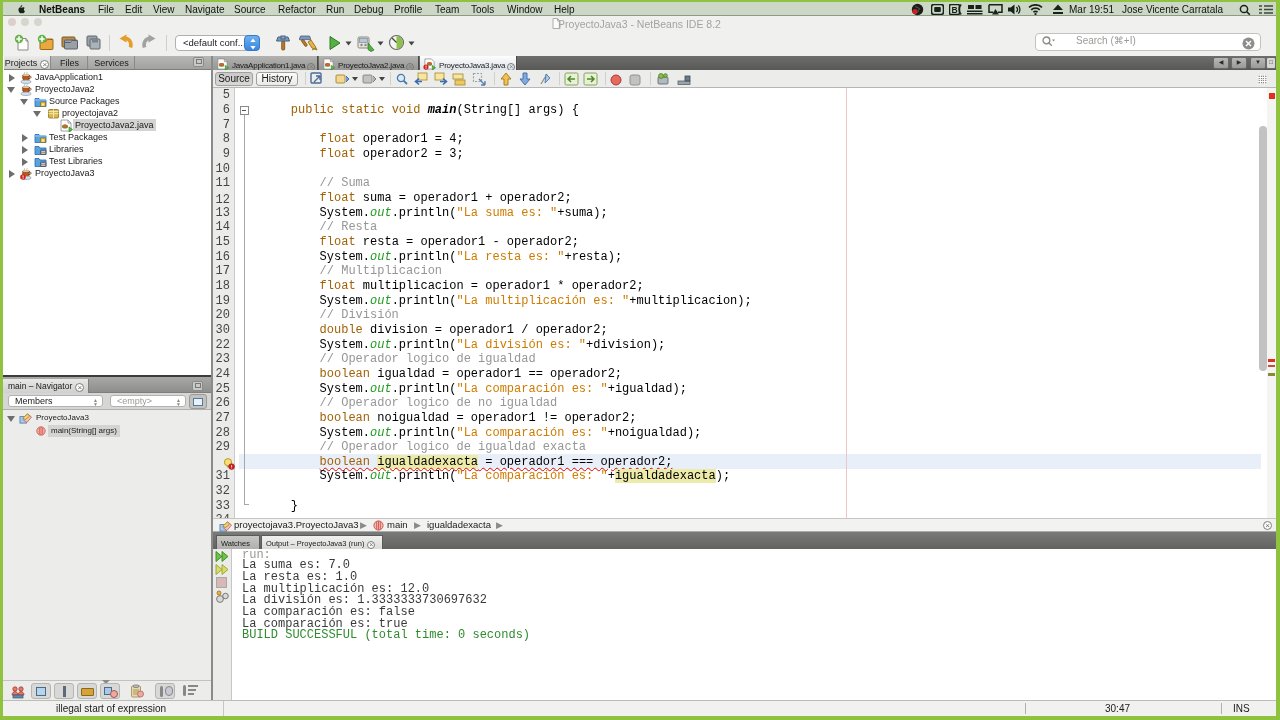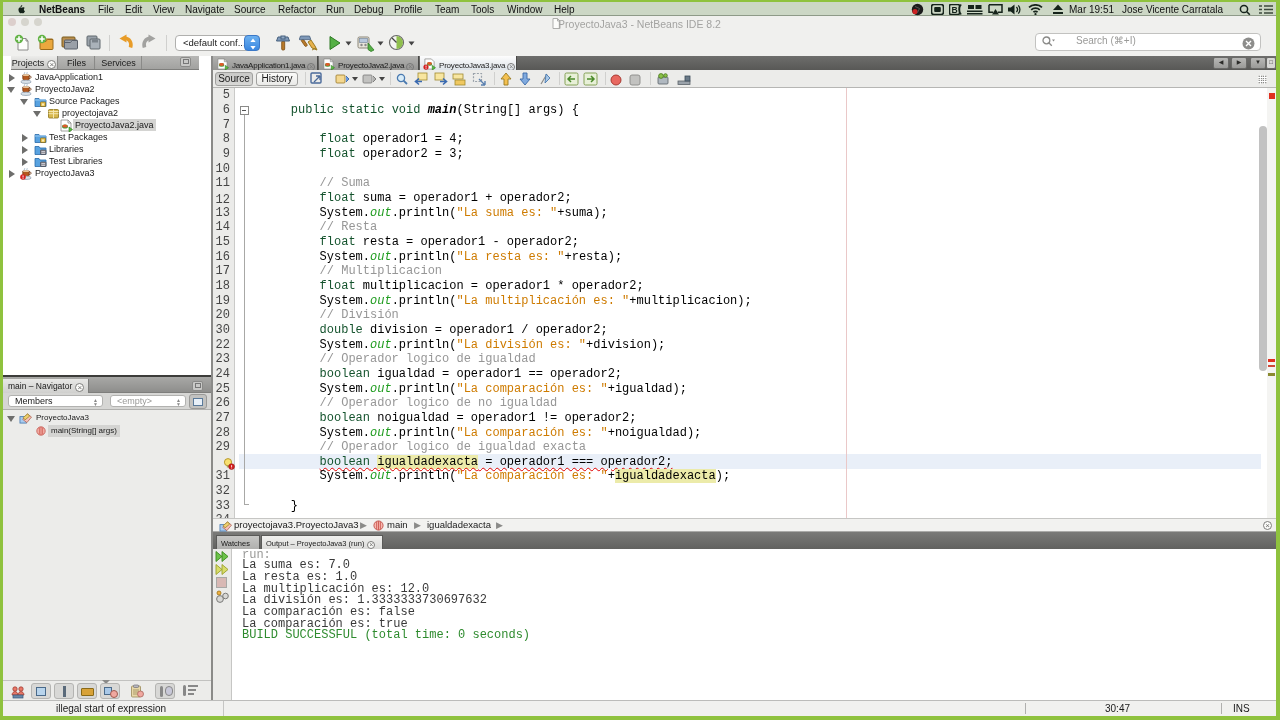--- a/index.html
+++ b/index.html
@@ -64,21 +64,21 @@
 
 #codearea { left:0; top:32px; width:1063px; height:430px; background:#fff; overflow:hidden; }
 #gutter { position:absolute; left:0; top:0; width:22px; height:430px; background:#ebebe9; border-right:1px solid #cacac8; }
 .lnum { position:absolute; right:4px; font-size:12px; color:#454545; font-family:"Liberation Mono",monospace; line-height:14.655px; }
 #foldline { position:absolute; left:31px; top:22px; width:1px; height:395px; background:#a8a8a6; }
 #foldbox { position:absolute; left:26.5px; top:18px; width:9px; height:9px; border:1px solid #8a8a88; background:#fff; }
 #foldbox:after { content:""; position:absolute; left:1.5px; top:3px; width:4px; height:1px; background:#555; }
 #foldend { position:absolute; left:31px; top:416px; width:5px; height:1px; background:#a8a8a6; }
 #gerricon { position:absolute; left:10px; top:367.5px; }
 .codeline { position:absolute; left:49px; font-size:12px; font-family:"Liberation Mono",monospace; line-height:14.655px; white-space:pre; color:#000; }
-.kw { color:#14532d; } .str { color:#ce7b00; } .cmt { color:#969696; } .fld { color:#1f9c1f; font-style:italic; }
+.kw { color:#a16207; } .str { color:#ce7b00; } .cmt { color:#969696; } .fld { color:#1f9c1f; font-style:italic; }
 .occ { background:#ecebA3; background:#ecebaa; }
 .err { text-decoration:underline wavy #e00000 1px; text-underline-offset:2px; }
 #curline { position:absolute; left:26px; top:366.4px; width:1022px; height:14.65px; background:#e9eff8; }
 #marginline { position:absolute; left:633px; top:0; width:1px; height:430px; background:#eac8c8; }
 #vscroll { position:absolute; right:9px; top:38px; width:8px; height:245px; background:#c2c2c2; border-radius:4px; }
 #estripe { position:absolute; right:0; top:0; width:9px; height:430px; background:#f4f4f2; }
 
 #bcrumb { left:0; top:462px; width:1063px; height:14px; background:#f2f2f0; border-top:1px solid #c6c6c4; border-bottom:1px solid #aaaaa8; font-size:9.5px; color:#1a1a1a; }
 .chev { color:#8a8a88; font-size:9px; }
 
@@ -311,21 +311,21 @@
     <div class="abs" id="searchbox"><svg width="13" height="11" viewBox="0 0 13 11" style="margin:2px 2px 0 6px">
           <circle cx="4.4" cy="4.4" r="3.4" fill="none" stroke="#8a8a88" stroke-width="1.3"></circle>
           <path d="M7 7l2.8 2.8" stroke="#8a8a88" stroke-width="1.3"></path>
           <path d="M10 3.6h3l-1.5 2z" fill="#8a8a88"></path>
         </svg><span>Search (⌘+I)</span><svg width="13" height="13" viewBox="0 0 13 13" style="position:absolute;right:5px;top:2.5px">
           <circle cx="6.5" cy="6.5" r="6" fill="#8d8d8b"></circle>
           <path d="M4 4l5 5M9 4l-5 5" stroke="#fff" stroke-width="1.4"></path>
         </svg></div>
   </div>
   <div id="leftcol" class="abs">
-    <div class="tabbar abs" style="left:8px;top:0;width:188px;height:14px;">
+    <div class="tabbar abs" style="left:1px;top:0;width:208px;height:14px;">
       <div class="ptab on" style="left:0;width:47px;padding-top:2px;">Projects<span class="closex">×</span></div>
       <div class="ptab off" style="left:48px;width:36px;padding-top:2px;">Files</div>
       <div class="ptab off" style="left:85px;width:46px;padding-top:2px;">Services</div>
       <div class="winbtn" style="right:8px;top:1px;"></div>
     </div>
 
     <div class="trow" style="left:0;top:15px;width:208px;">
         <i class="arr r" style="left:6px"></i>
         <svg class="ticon" style="left:17px" width="13" height="13">
           <use href="#cup"></use>

